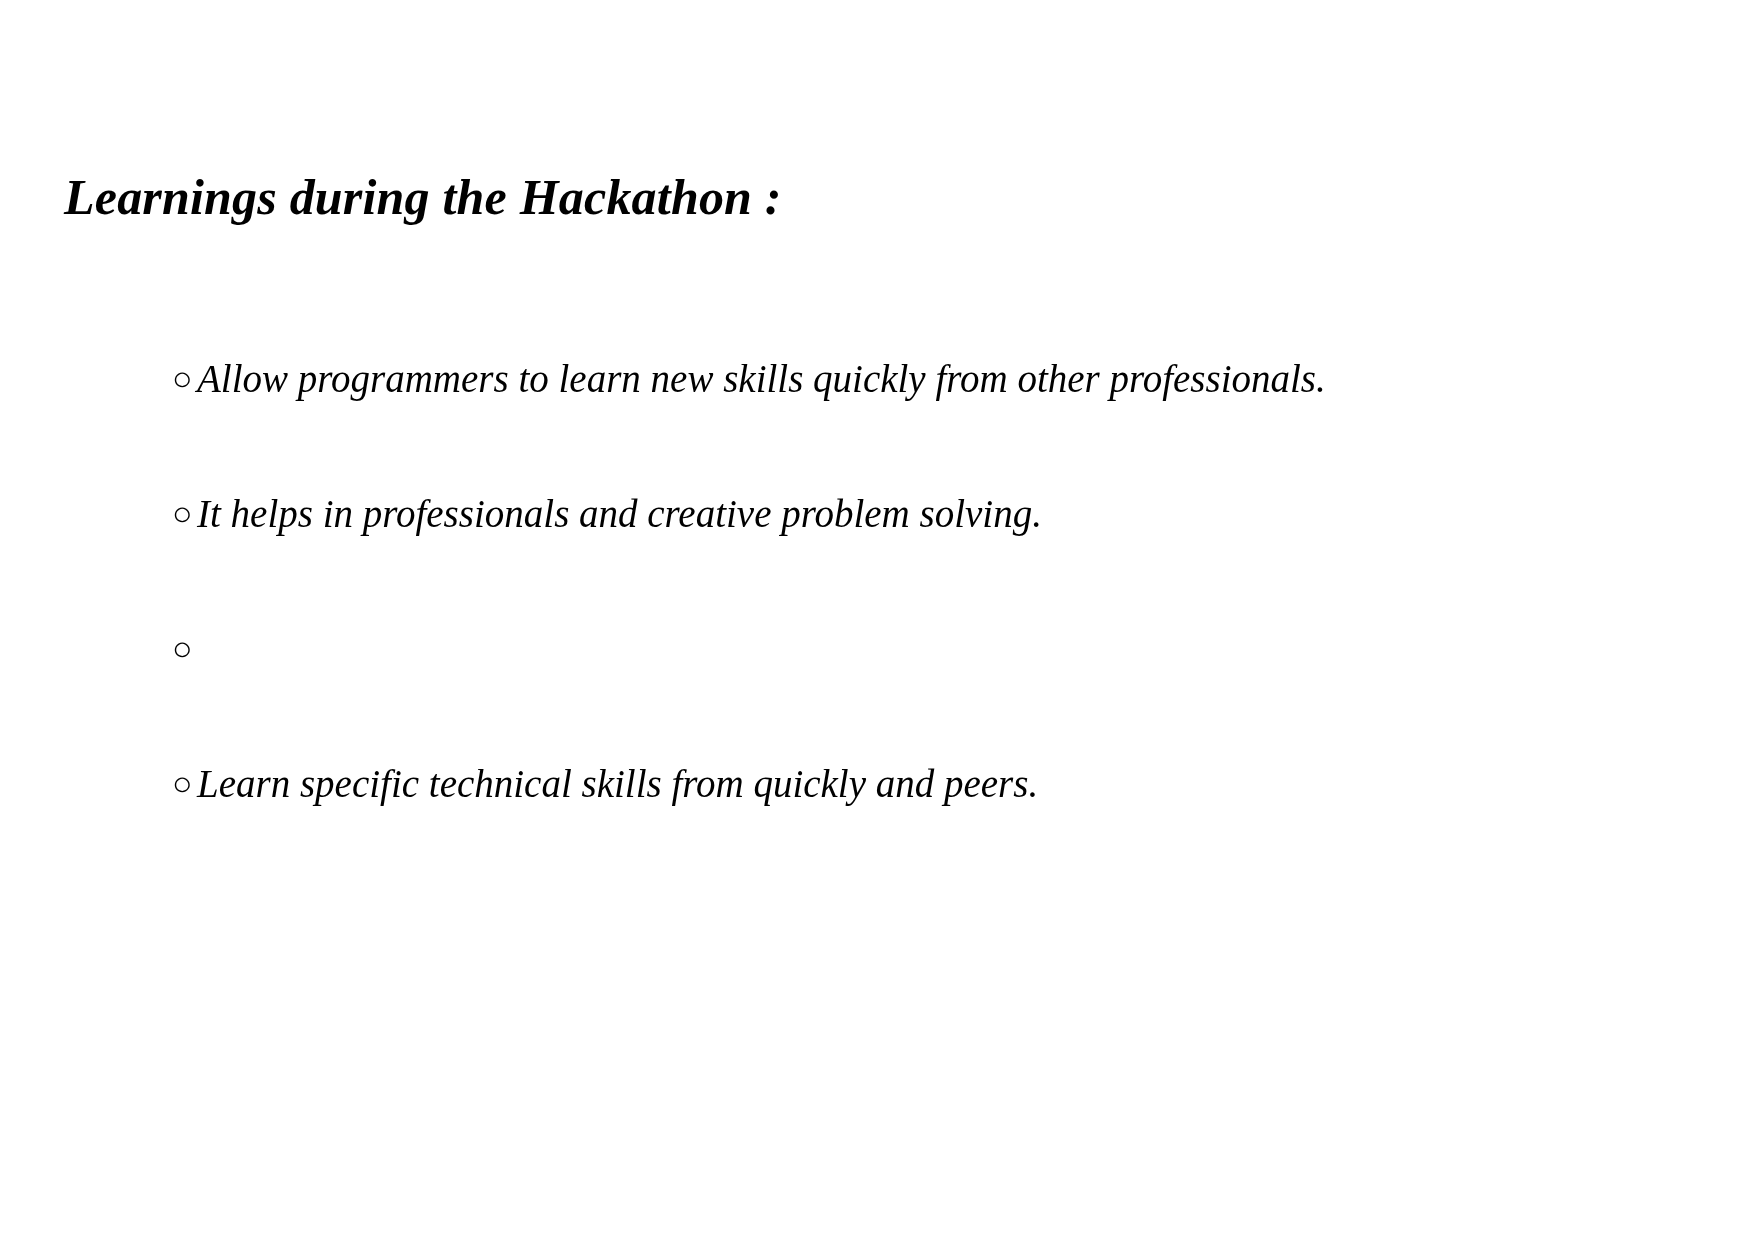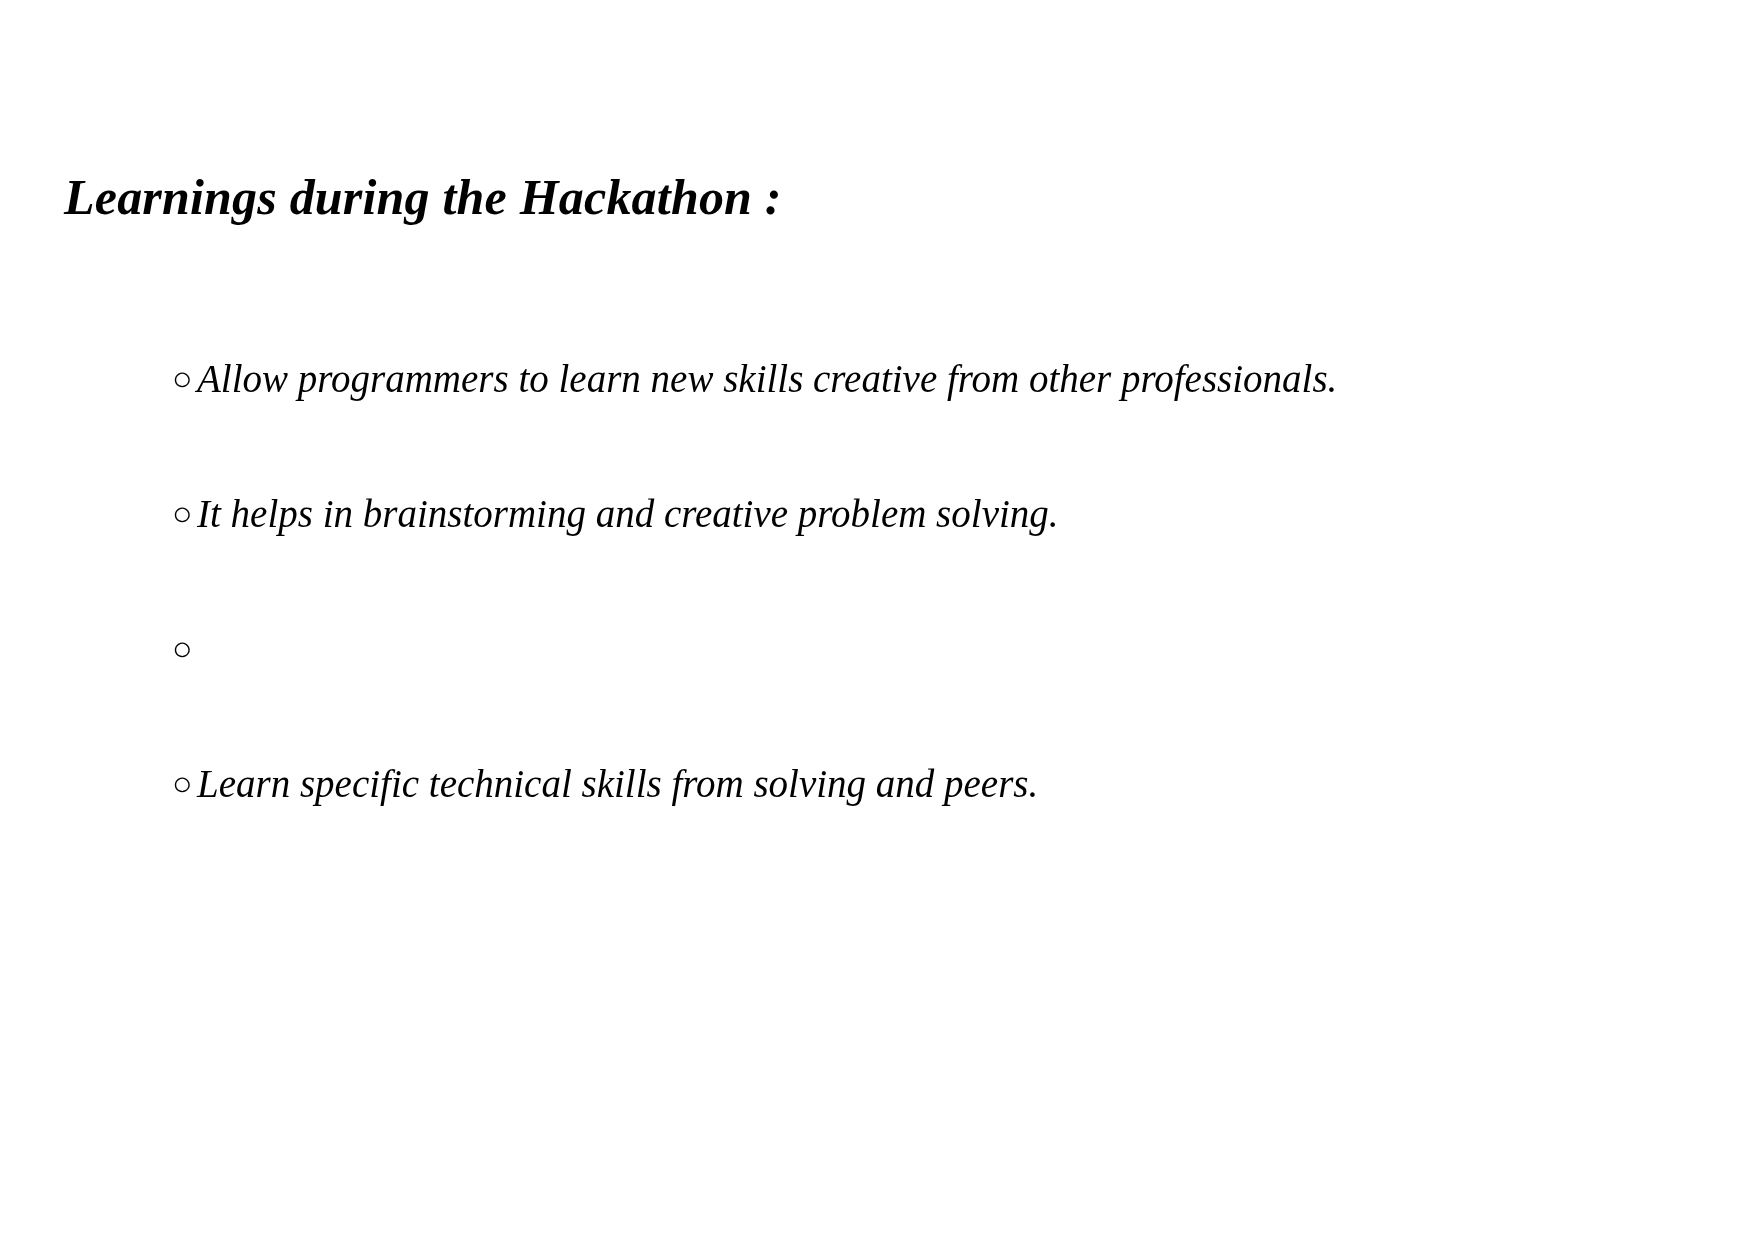--- a/index.html
+++ b/index.html
@@ -66,32 +66,32 @@
 <body>
 
 <div id="slide">
 
   <div id="slide-title">Learnings during the Hackathon :</div>
 
   <ul id="bullet-list">
 
     <li class="bullet-item">
       <span class="bullet-marker">○</span>
-      <span class="bullet-text">Allow programmers to learn new skills creative from other professionals.</span>
+      <span class="bullet-text">Allow programmers to learn new skills quickly from other professionals.</span>
     </li>
 
     <li class="bullet-item">
       <span class="bullet-marker">○</span>
-      <span class="bullet-text">It helps in brainstorming and creative problem solving.</span>
+      <span class="bullet-text">It helps in professionals and creative problem solving.</span>
     </li>
 
     <li class="bullet-item">
       <span class="bullet-marker">○</span>
     </li>
 
     <li class="bullet-item">
       <span class="bullet-marker">○</span>
-      <span class="bullet-text">Learn specific technical skills from solving and peers.</span>
+      <span class="bullet-text">Learn specific technical skills from quickly and peers.</span>
     </li>
 
   </ul>
 
 </div>
 
 </body></html>

